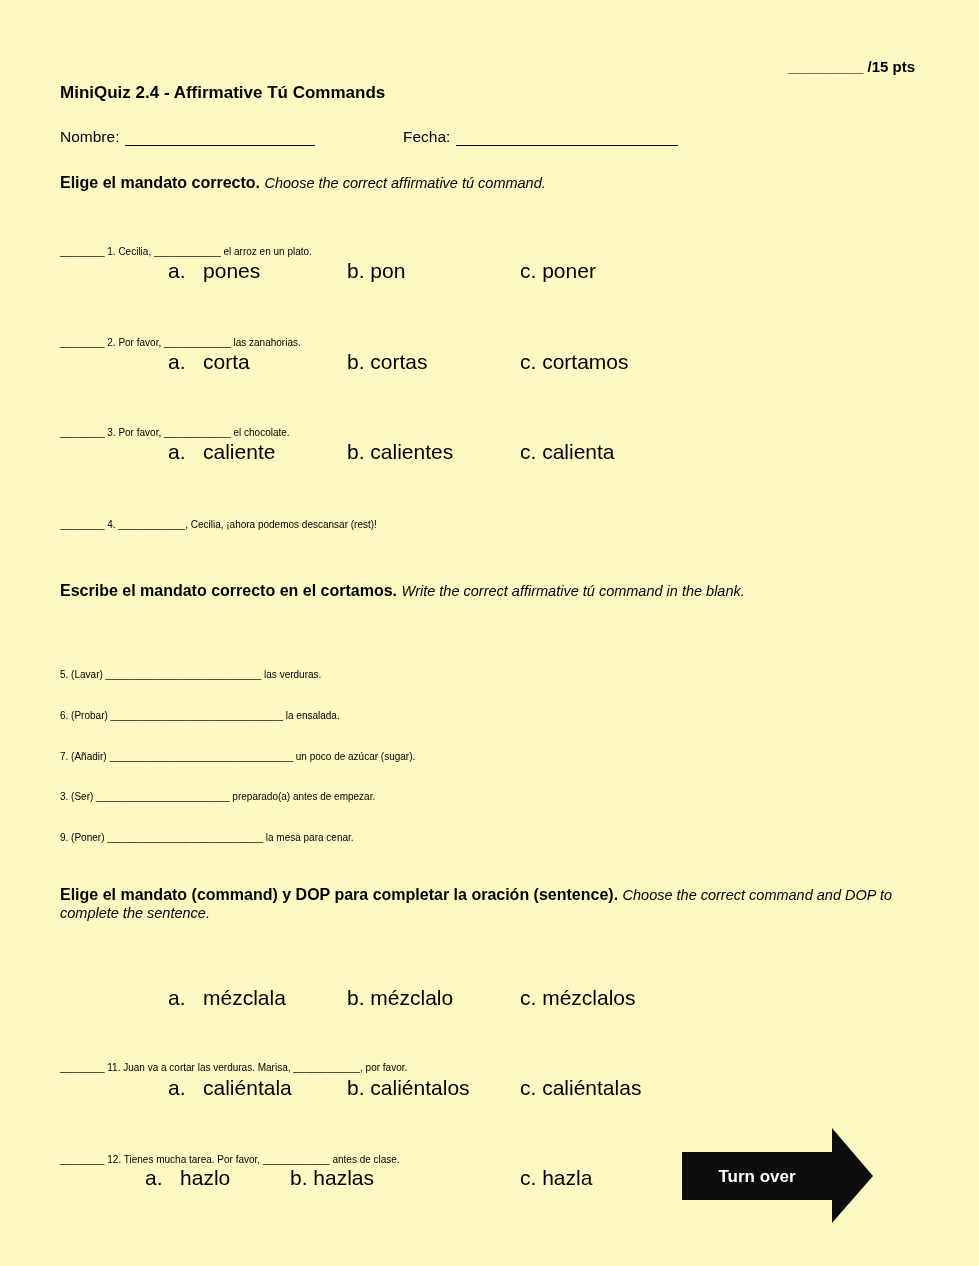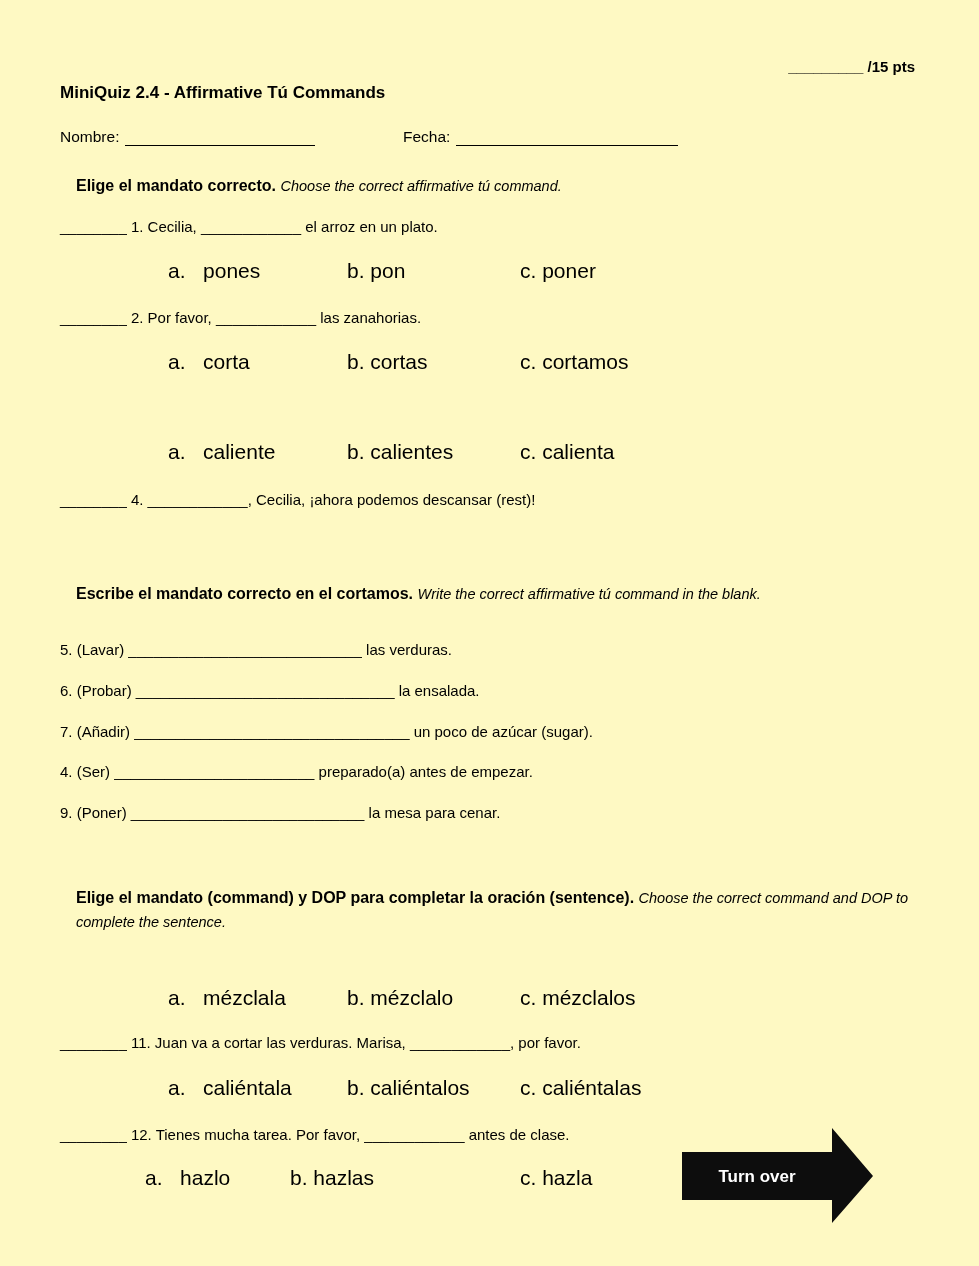--- a/index.html
+++ b/index.html
@@ -26,27 +26,28 @@
   .fecha-row { top: 128px; left: 403px; font-size: 15.5px; }
   .write-line {
     display: inline-block;
     border-bottom: 1.5px solid #000;
     height: 15px;
     vertical-align: bottom;
     margin-left: 6px;
   }
   .line-nombre { width: 190px; }
   .line-fecha { width: 222px; }
-  .sec-head { left: 76px; font-size: 16px; max-width: 862px; line-height: 23px; }
+  .sec-head { left: 60px; font-size: 16px; max-width: 862px; line-height: 17px; }
   .sec-head .bold-part { font-weight: bold; }
   .sec-head .italic-part { font-style: italic; font-size: 14.5px; }
   .q {
     left: 60px;
-    font-size: 15px;
+    font-size: 10px;
     white-space: pre;
+    margin-top: 28px;
   }
   .opts { left: 0; top: 0; width: 979px; height: 20px; }
   .opt {
     position: absolute;
     font-size: 21px;
     white-space: pre;
     top: 11px;
   }
   .opts-std .opt-a { left: 168px; }
   .opts-std .opt-b { left: 347px; }
@@ -80,37 +81,38 @@
     <span class="opt opt-c">c. poner</span>
   </div>
 
   <div class="abs q" style="top:309px;">________ 2. Por favor, ____________ las zanahorias.</div>
   <div class="abs opts opts-std" style="top:339px;">
     <span class="opt opt-a">a.   corta</span>
     <span class="opt opt-b">b. cortas</span>
     <span class="opt opt-c">c. cortamos</span>
   </div>
 
+  <div class="abs q" style="top:399px;">________ 3. Por favor, ____________ el chocolate.</div>
   <div class="abs opts opts-std" style="top:429px;">
     <span class="opt opt-a">a.   caliente</span>
     <span class="opt opt-b">b. calientes</span>
     <span class="opt opt-c">c. calienta</span>
   </div>
 
   <div class="abs q" style="top:491px;">________ 4. ____________, Cecilia, ¡ahora podemos descansar (rest)!</div>
 
   <div class="abs sec-head" style="top:582px;">
     <span class="bold-part">Escribe el mandato correcto en el cortamos.</span>
     <span class="italic-part">Write the correct affirmative tú command in the blank.</span>
   </div>
 
   <div class="abs q" style="top:641px;">5. (Lavar) ____________________________ las verduras.</div>
   <div class="abs q" style="top:682px;">6. (Probar) _______________________________ la ensalada.</div>
   <div class="abs q" style="top:723px;">7. (Añadir) _________________________________ un poco de azúcar (sugar).</div>
-  <div class="abs q" style="top:763px;">4. (Ser) ________________________ preparado(a) antes de empezar.</div>
+  <div class="abs q" style="top:763px;">3. (Ser) ________________________ preparado(a) antes de empezar.</div>
   <div class="abs q" style="top:804px;">9. (Poner) ____________________________ la mesa para cenar.</div>
 
   <div class="abs sec-head" style="top:886px;">
     <span class="bold-part">Elige el mandato (command) y DOP para completar la oración (sentence).</span>
     <span class="italic-part">Choose the correct command and DOP to complete the sentence.</span>
   </div>
 
   <div class="abs opts opts-std" style="top:975px;">
     <span class="opt opt-a">a.   mézclala</span>
     <span class="opt opt-b">b. mézclalo</span>

